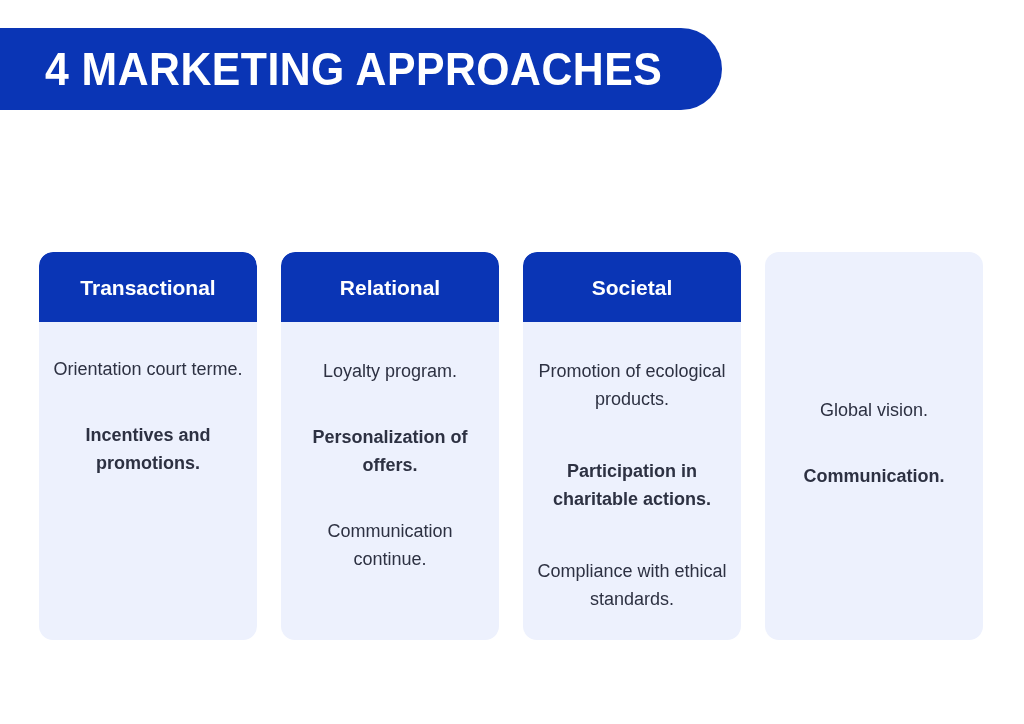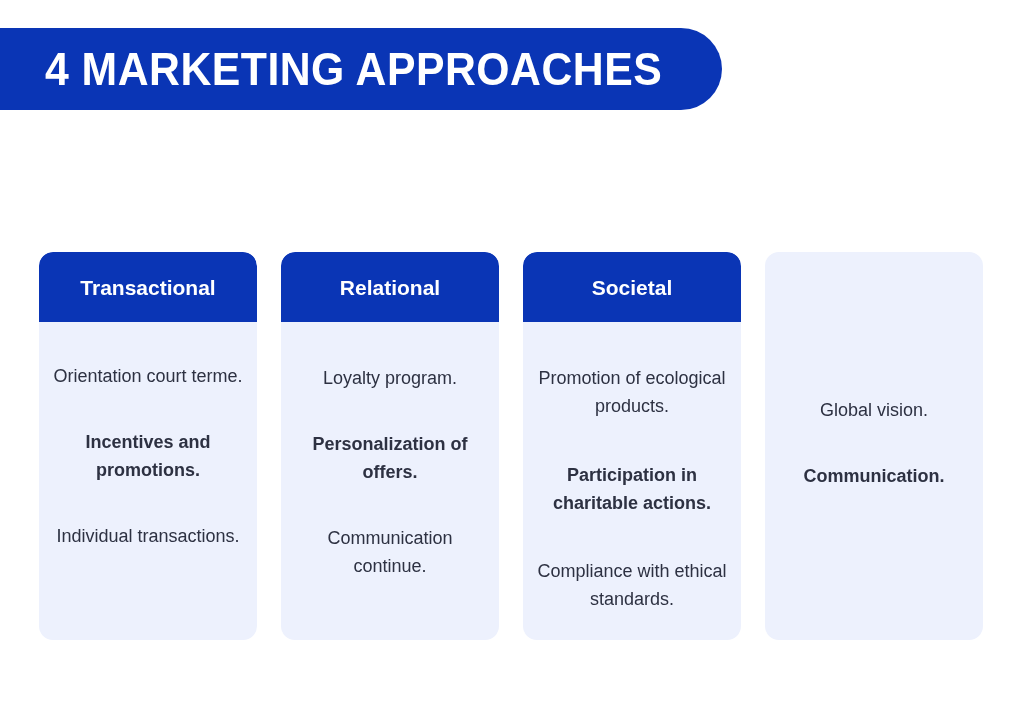--- a/index.html
+++ b/index.html
@@ -56,21 +56,20 @@
   .card {
     width: 218px;
     flex: 0 0 218px;
     height: 388px;
     border-radius: 14px;
     background: #EDF1FD;
     overflow: hidden;
     display: flex;
     flex-direction: column;
     box-sizing: border-box;
-    gap: 7px;
   }
   .card-header {
     background: #0A35B5;
     height: 70px;
     flex: 0 0 70px;
     display: flex;
     align-items: center;
     justify-content: center;
     border-top-left-radius: 14px;
     border-top-right-radius: 14px;
@@ -121,21 +120,20 @@
 
 <div class="cards">
 
   <div class="card c1">
     <div class="card-header">
       <div class="card-title">Transactional</div>
     </div>
     <div class="card-body">
       <p class="card-para">Orientation court terme.</p>
       <p class="card-para bold">Incentives and promotions.</p>
-      <p class="card-para">Individual transactions.</p>
     </div>
   </div>
 
   <div class="card c2">
     <div class="card-header">
       <div class="card-title">Relational</div>
     </div>
     <div class="card-body">
       <p class="card-para">Loyalty program.</p>
       <p class="card-para bold">Personalization of offers.</p>

